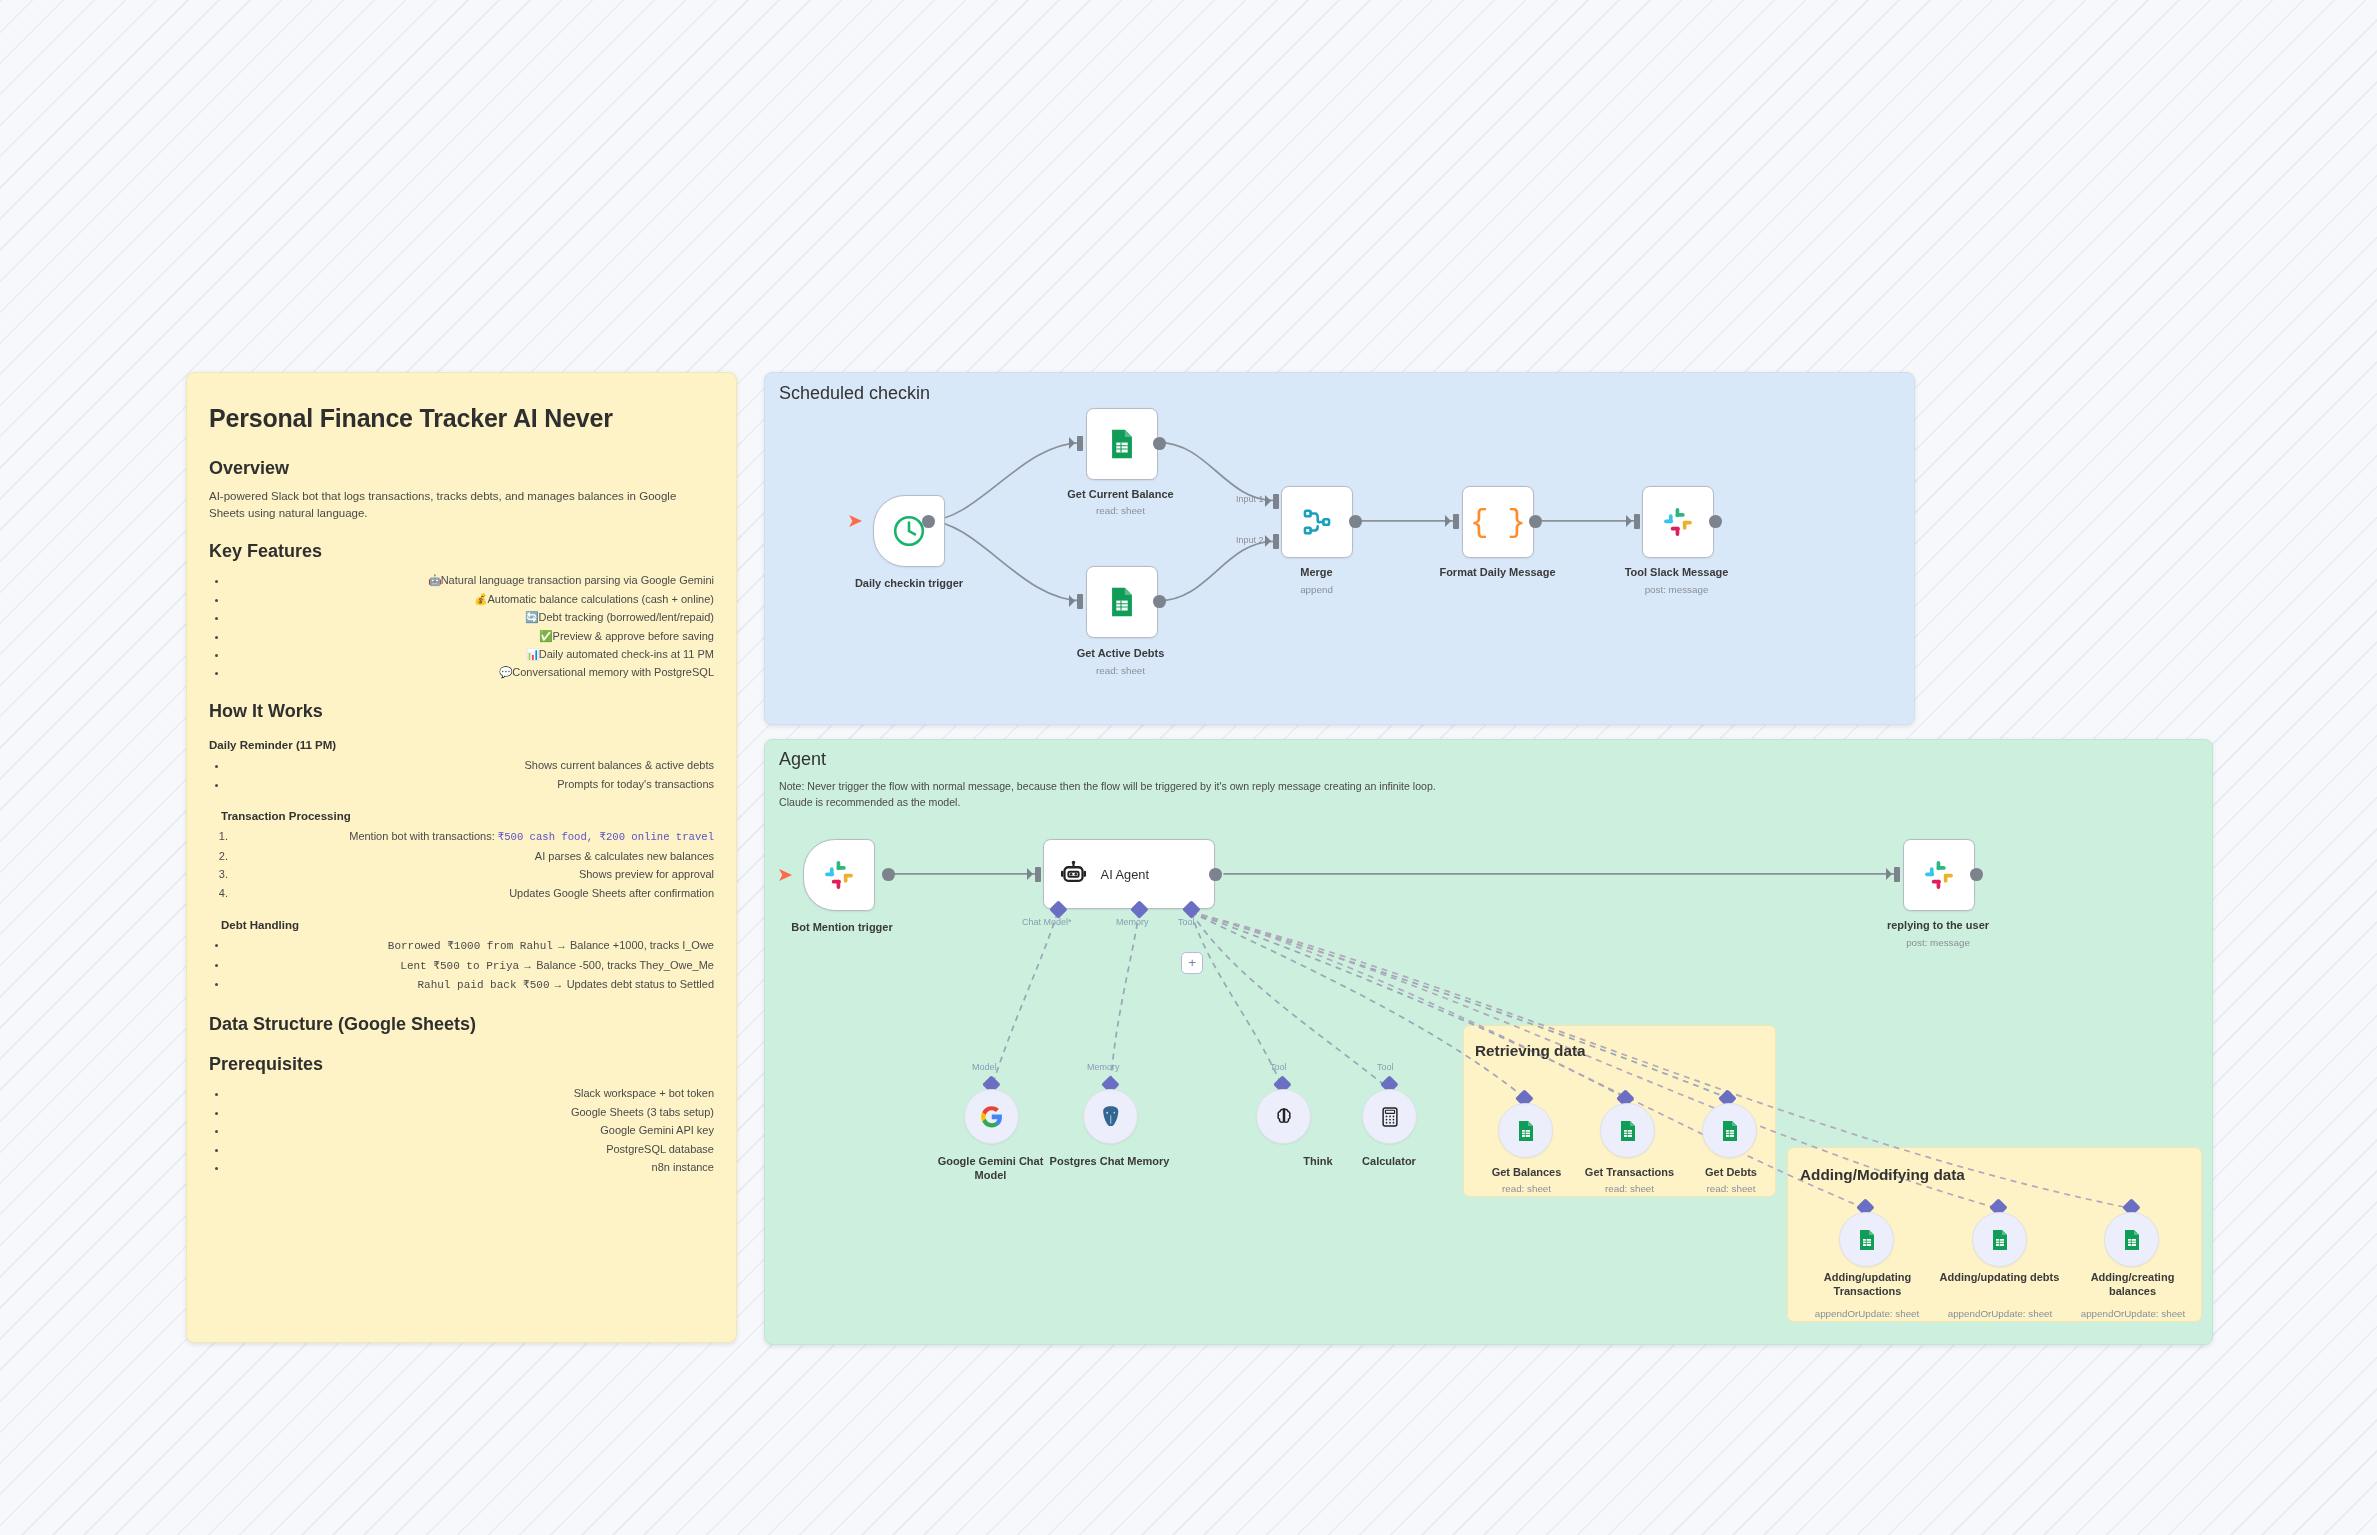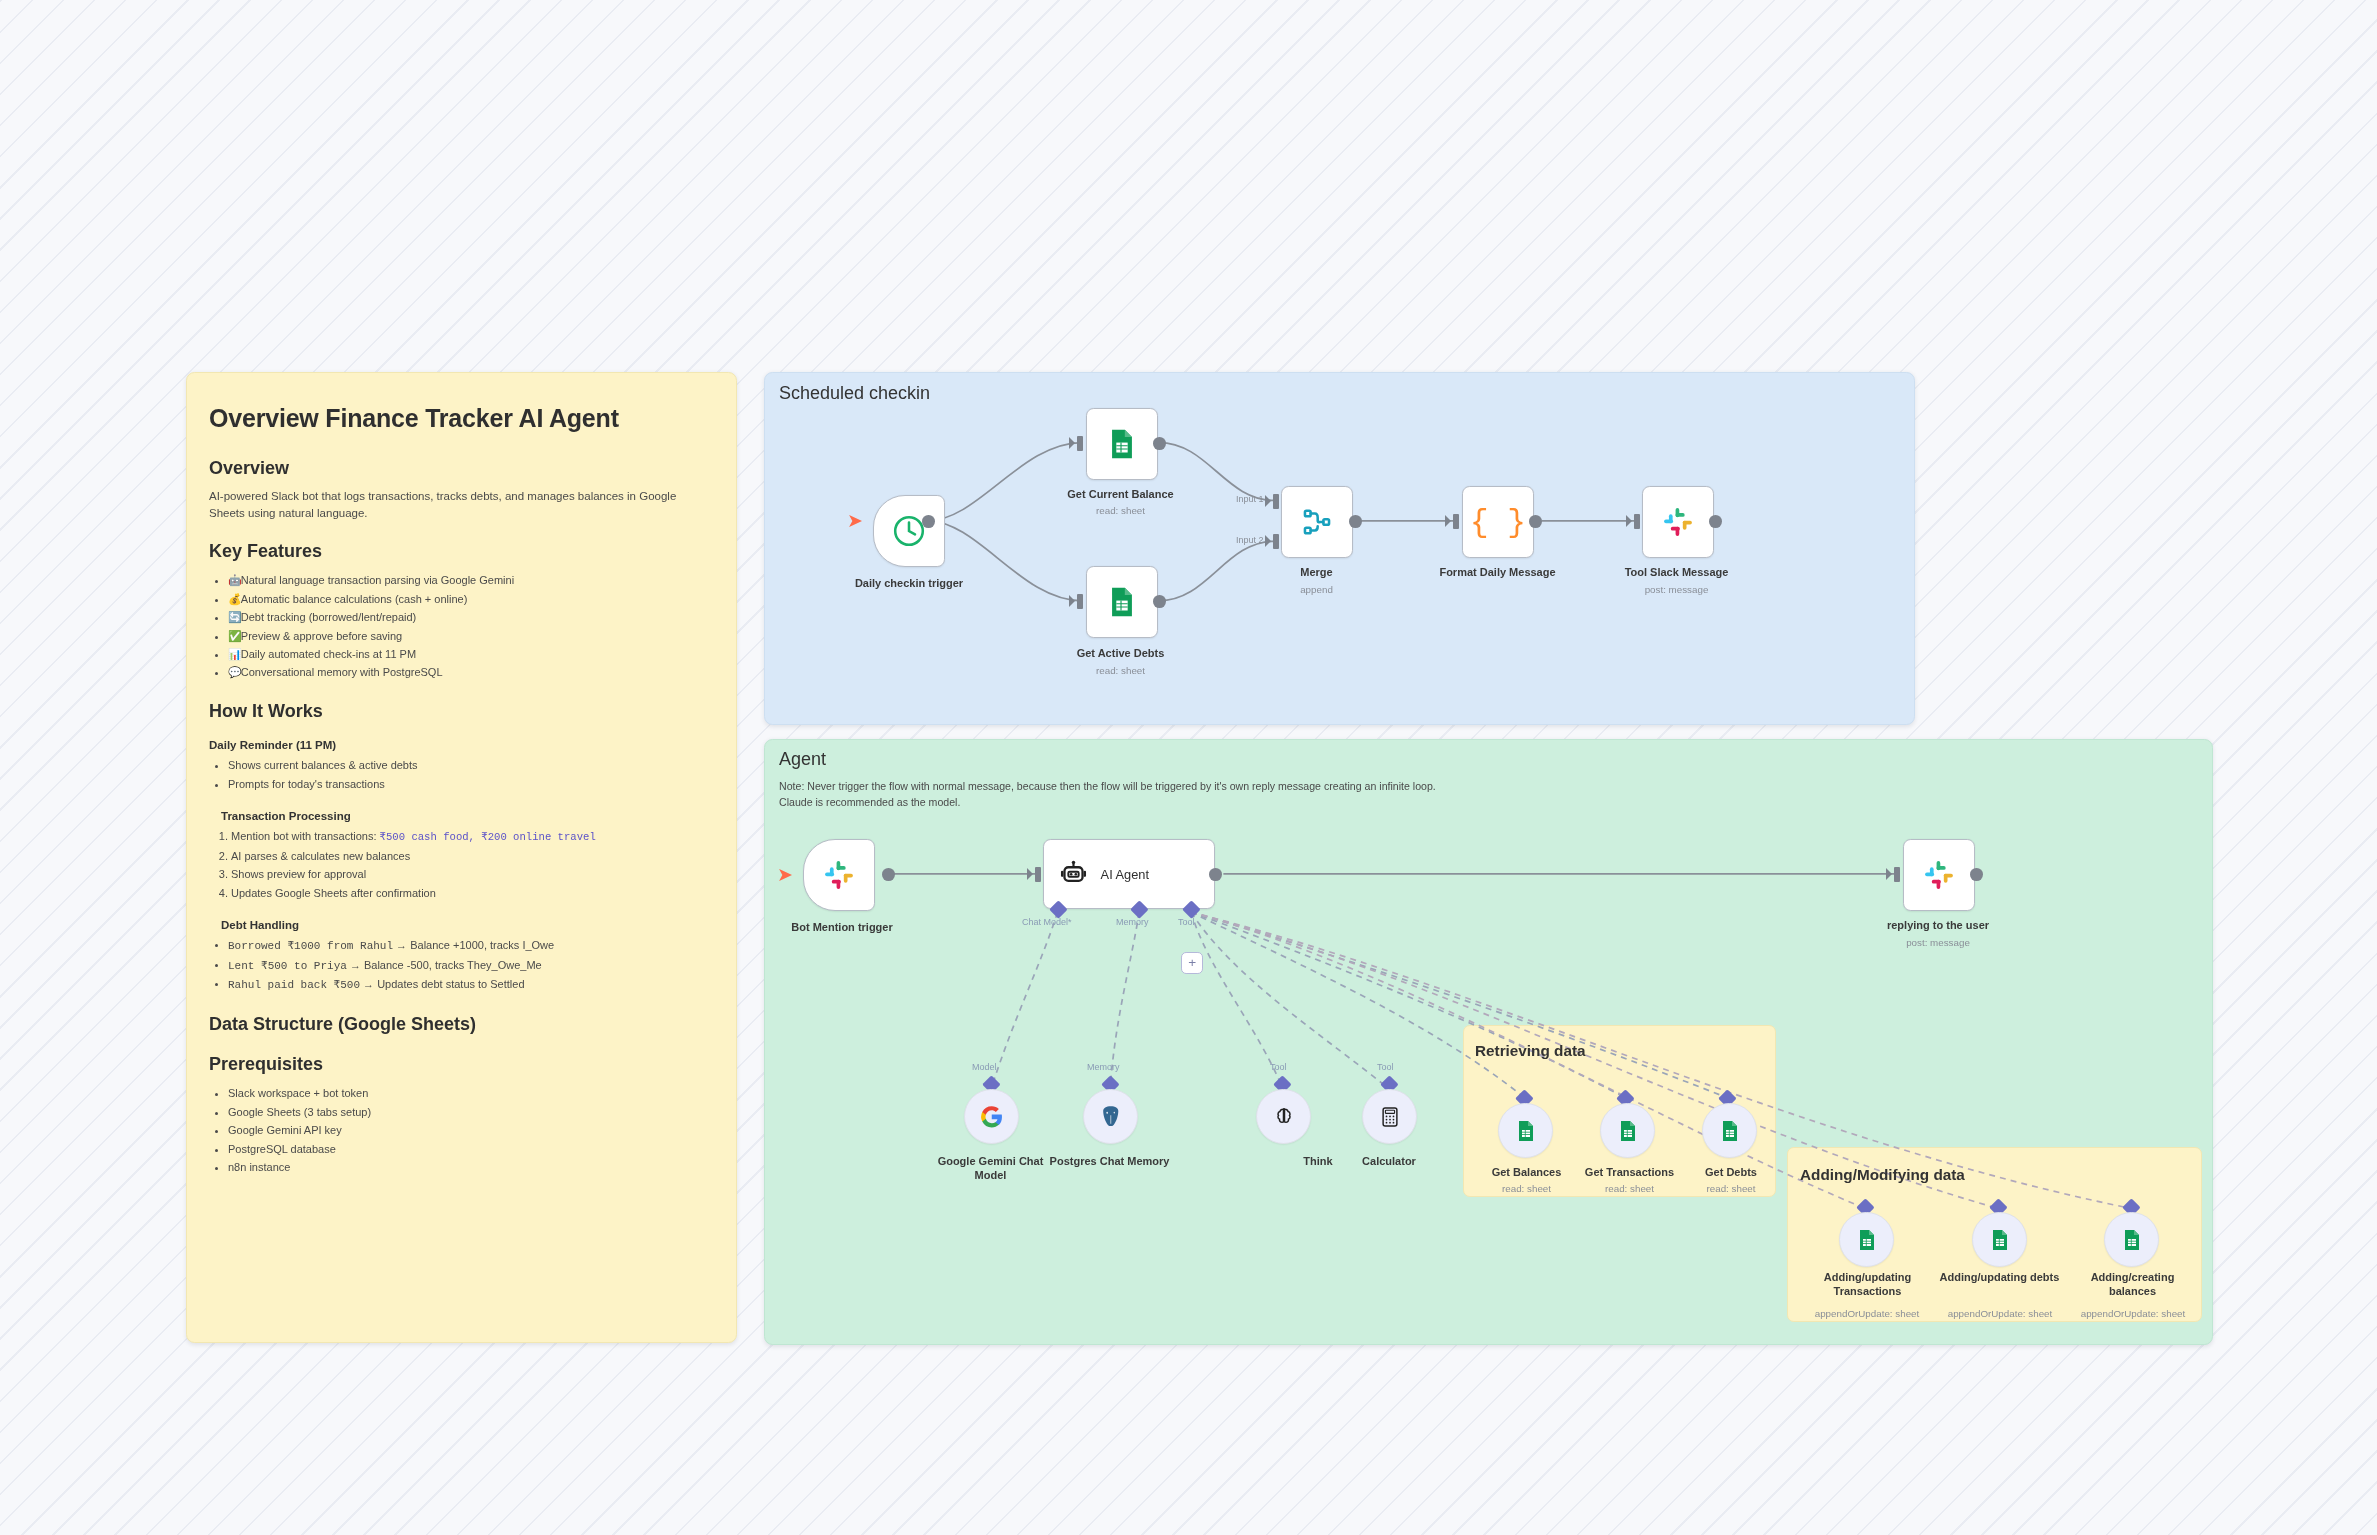--- a/index.html
+++ b/index.html
@@ -20,21 +20,21 @@
     position:absolute;left:186px;top:372px;width:551px;height:971px;
     background:#fdf3c7;border:0.9px solid #f2e7b2;border-radius:8.5px;
     box-shadow:0 1.7px 4.3px rgba(30,40,60,.10);
     padding:22px 22px 0 22px;box-sizing:border-box;color:#3b3b3b;
   }
   #sticky h1{font-size:25px;margin:8.5px 0 25.5px 0;font-weight:bold;letter-spacing:-0.2px;color:#2f2f2f;}
   #sticky h2{font-size:18px;margin:19px 0 9.4px 0;font-weight:bold;color:#2f2f2f;}
   #sticky p.lead{font-size:11.5px;line-height:1.45;margin:0 0 5.1px 0;color:#4a4a4a;}
   #sticky ul{margin:3.4px 0 5.1px 0;padding-left:19px;}
   #sticky ol{margin:3.4px 0 5.1px 0;padding-left:22px;}
-  #sticky li{font-size:11px;line-height:1.68;color:#4a4a4a;}
+  #sticky li{font-size:11px;line-height:1.68;color:#4a4a4a;text-align:right;}
   #sticky h3{font-size:11.5px;font-weight:bold;margin:17px 0 5.1px 0;color:#333;}
   #sticky h3.indent{margin-left:12px;}
   .mono{font-family:"Liberation Mono", monospace;color:#5b52c9;font-size:10.6px;}
   .code-li{color:#5b52c9;font-family:"Liberation Mono", monospace;font-size:10.6px;}
   .code-li .plain{font-family:"Liberation Sans",sans-serif;color:#4a4a4a;font-size:11px;}
   .bold{font-weight:bold;color:#333;}
   .emoji{display:inline-block;width:12.8px;}
 
   
   .panel{position:absolute;border-radius:8.5px;box-shadow:0 1.7px 4.3px rgba(30,40,60,.10);}
@@ -77,21 +77,21 @@
   .plusbtn{position:absolute;width:20.4px;height:20.4px;border:1.3px solid #b5b9da;border-radius:5.1px;
      background:#fff;display:flex;align-items:center;justify-content:center;color:#7b80a8;font-size:13.6px;line-height:1;}
   svg.wires{position:absolute;left:0;top:0;width:2377px;height:1536px;pointer-events:none;}
 </style>
 </head>
 <body>
 
 <div class="canvas">
 
   <div id="sticky">
-    <h1>Overview Finance Tracker AI Agent</h1>
+    <h1>Personal Finance Tracker AI Never</h1>
 
     <h2>Overview</h2>
     <p class="lead">AI-powered Slack bot that logs transactions, tracks debts, and manages balances in Google Sheets using natural language.</p>
 
     <h2>Key Features</h2>
     <ul>
       <li><span class="emoji">🤖</span><span>Natural language transaction parsing via Google Gemini</span></li>
       <li><span class="emoji">💰</span><span>Automatic balance calculations (cash + online)</span></li>
       <li><span class="emoji">🔄</span><span>Debt tracking (borrowed/lent/repaid)</span></li>
       <li><span class="emoji">✅</span><span>Preview &amp; approve before saving</span></li>

